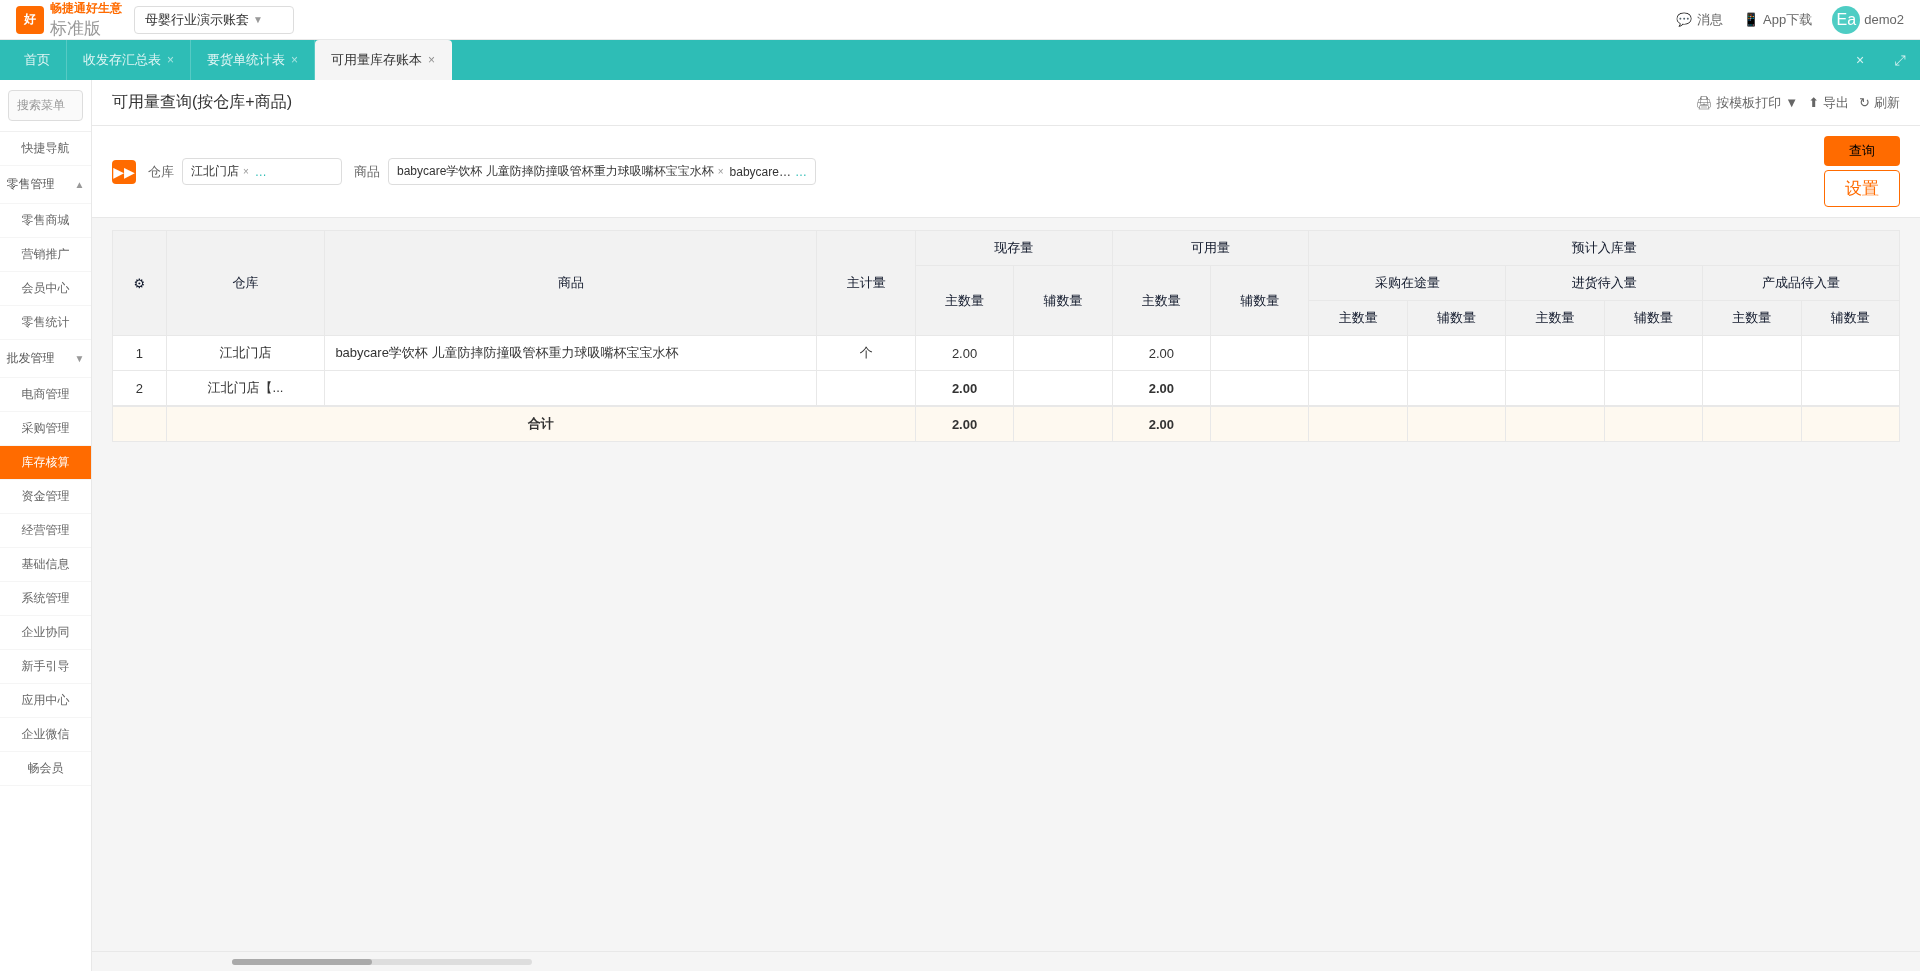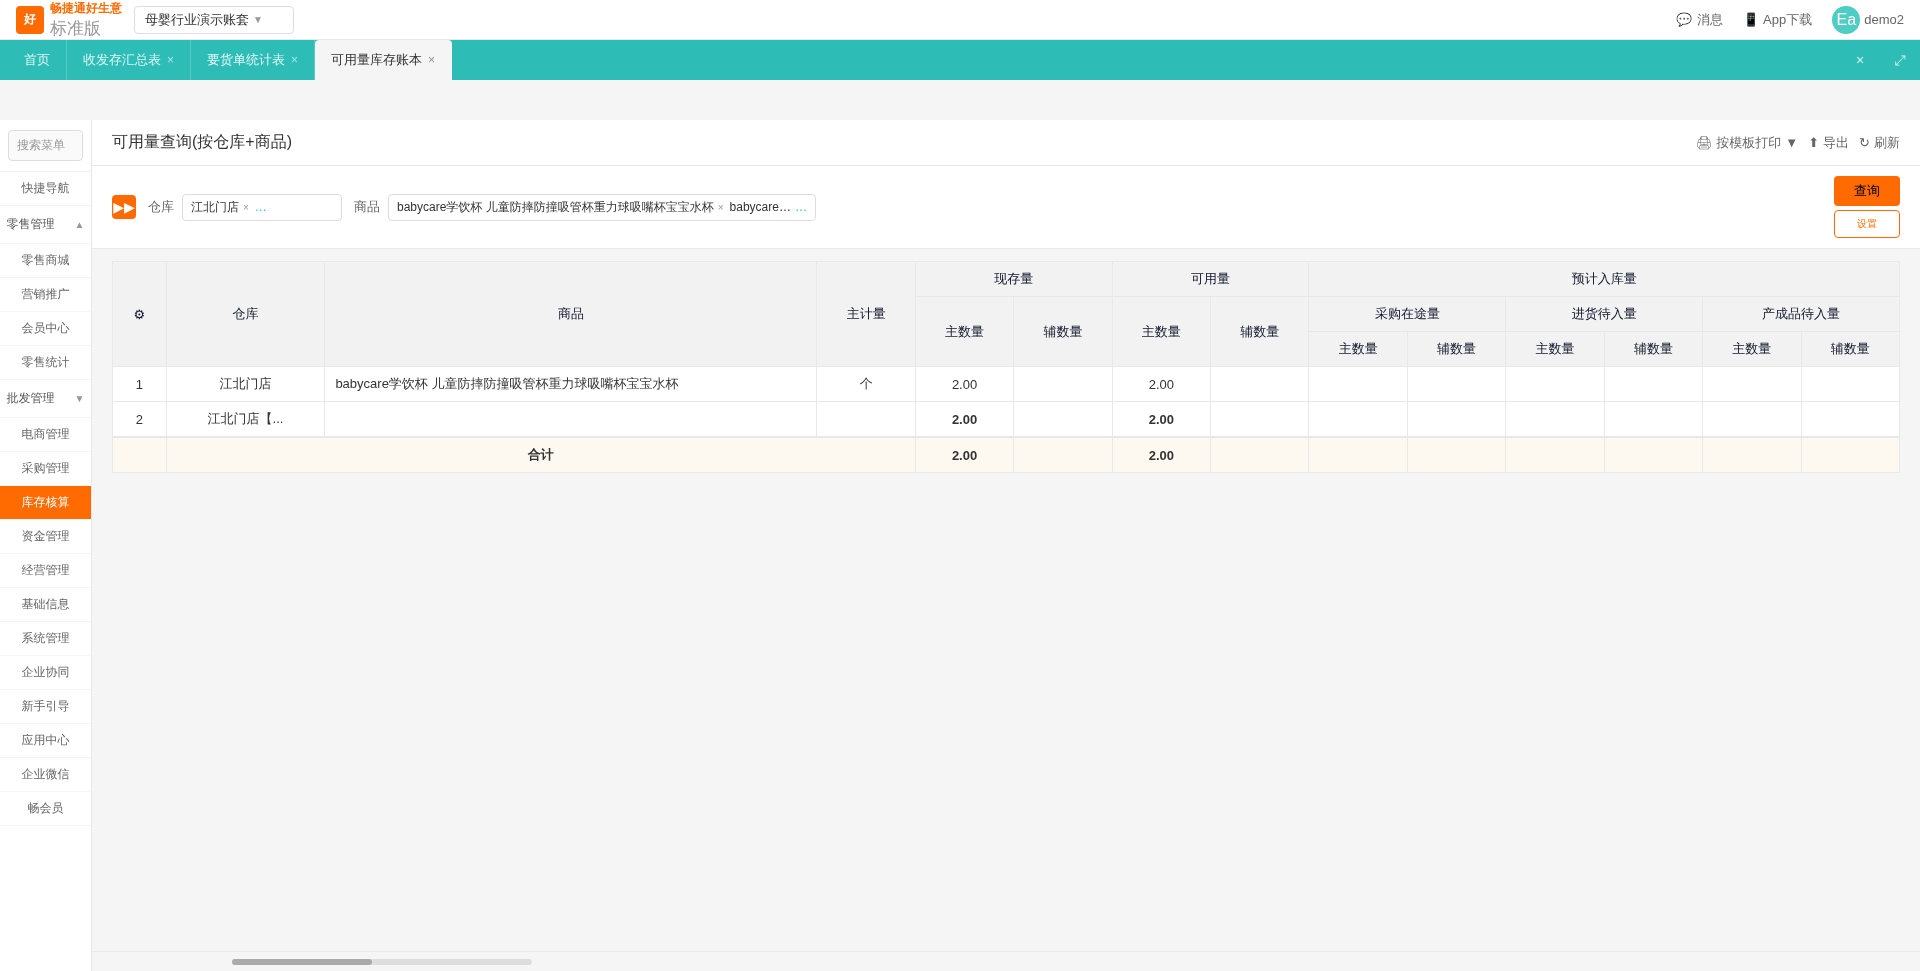--- a/index.html
+++ b/index.html
@@ -50,21 +50,20 @@
     .tab.active .close-btn { color: #666; }
     .tab-spacer { flex: 1; }
     .window-controls { display: flex; align-items: center; gap: 0; }
     .win-btn { width: 40px; height: 40px; display: flex; align-items: center; justify-content: center; color: rgba(255,255,255,0.8); cursor: pointer; font-size: 14px; }
 
     
     .main-layout {
       display: flex;
       flex: 1;
       overflow: hidden;
-      margin-top: 40px;
     }
 
     
     .sidebar {
       width: 92px;
       background: #fff;
       border-right: 1px solid #e8e8e8;
       display: flex;
       flex-direction: column;
       flex-shrink: 0;
@@ -202,21 +201,21 @@
       padding: 6px 20px;
       font-size: 13px;
       cursor: pointer;
     }
     .btn-settings {
       background: white;
       color: #ff6b00;
       border: 1px solid #ff6b00;
       border-radius: 4px;
       padding: 6px 20px;
-      font-size: 10px;
+      font-size: 17px;
       cursor: pointer;
     }
     .btn-area { display: flex; flex-direction: column; gap: 4px; }
 
     
     .table-area {
       flex: 1;
       overflow: auto;
       padding: 12px 20px;
     }

